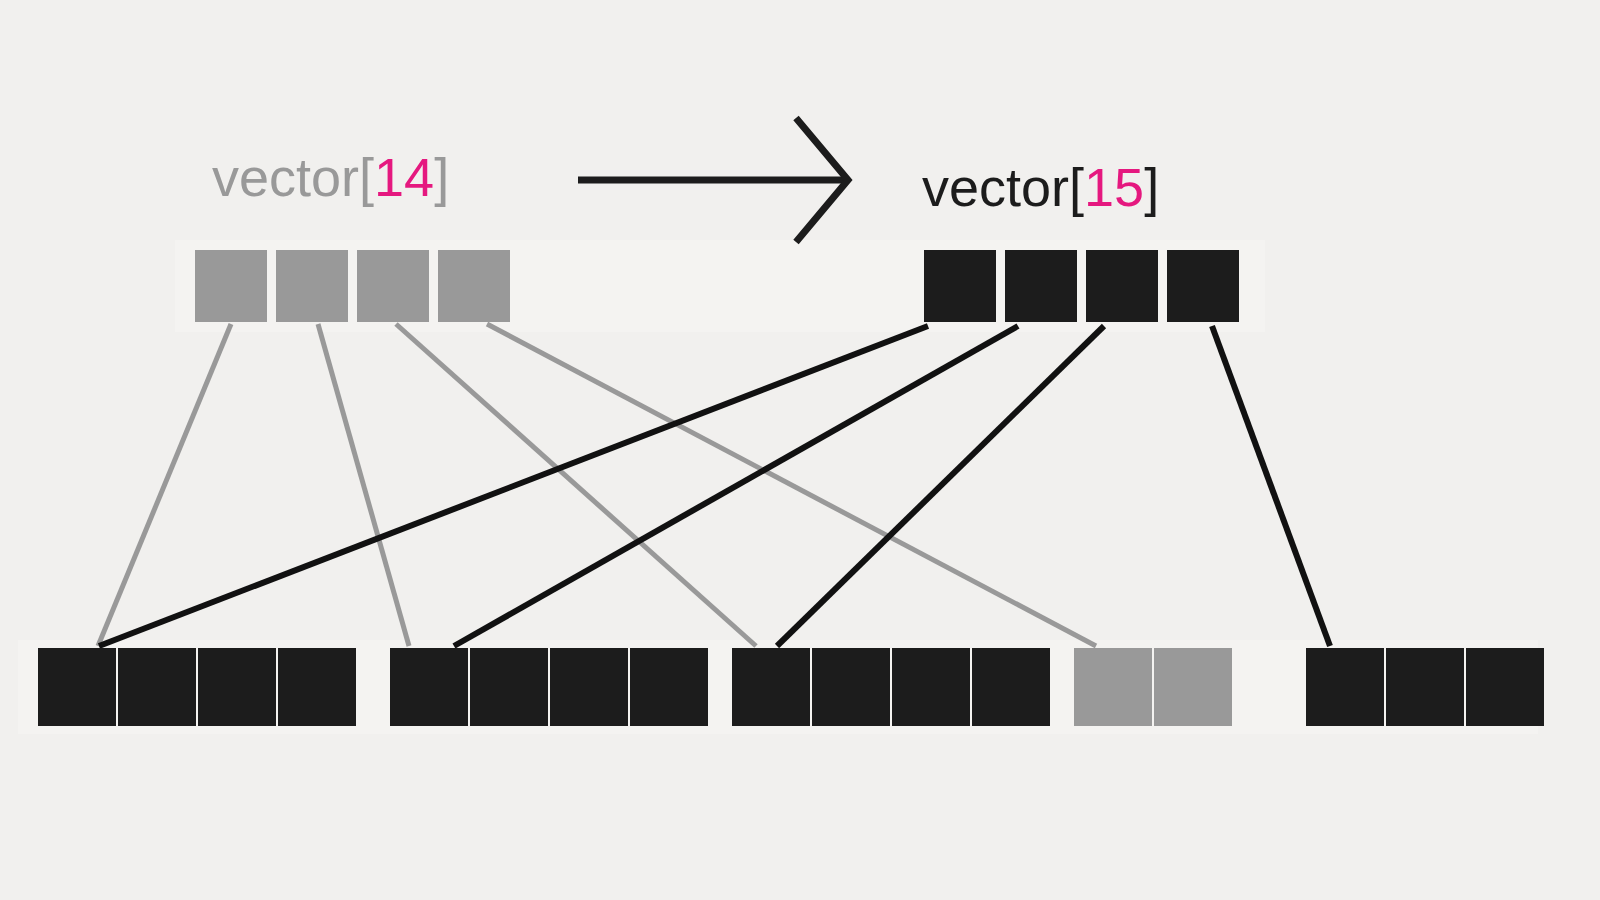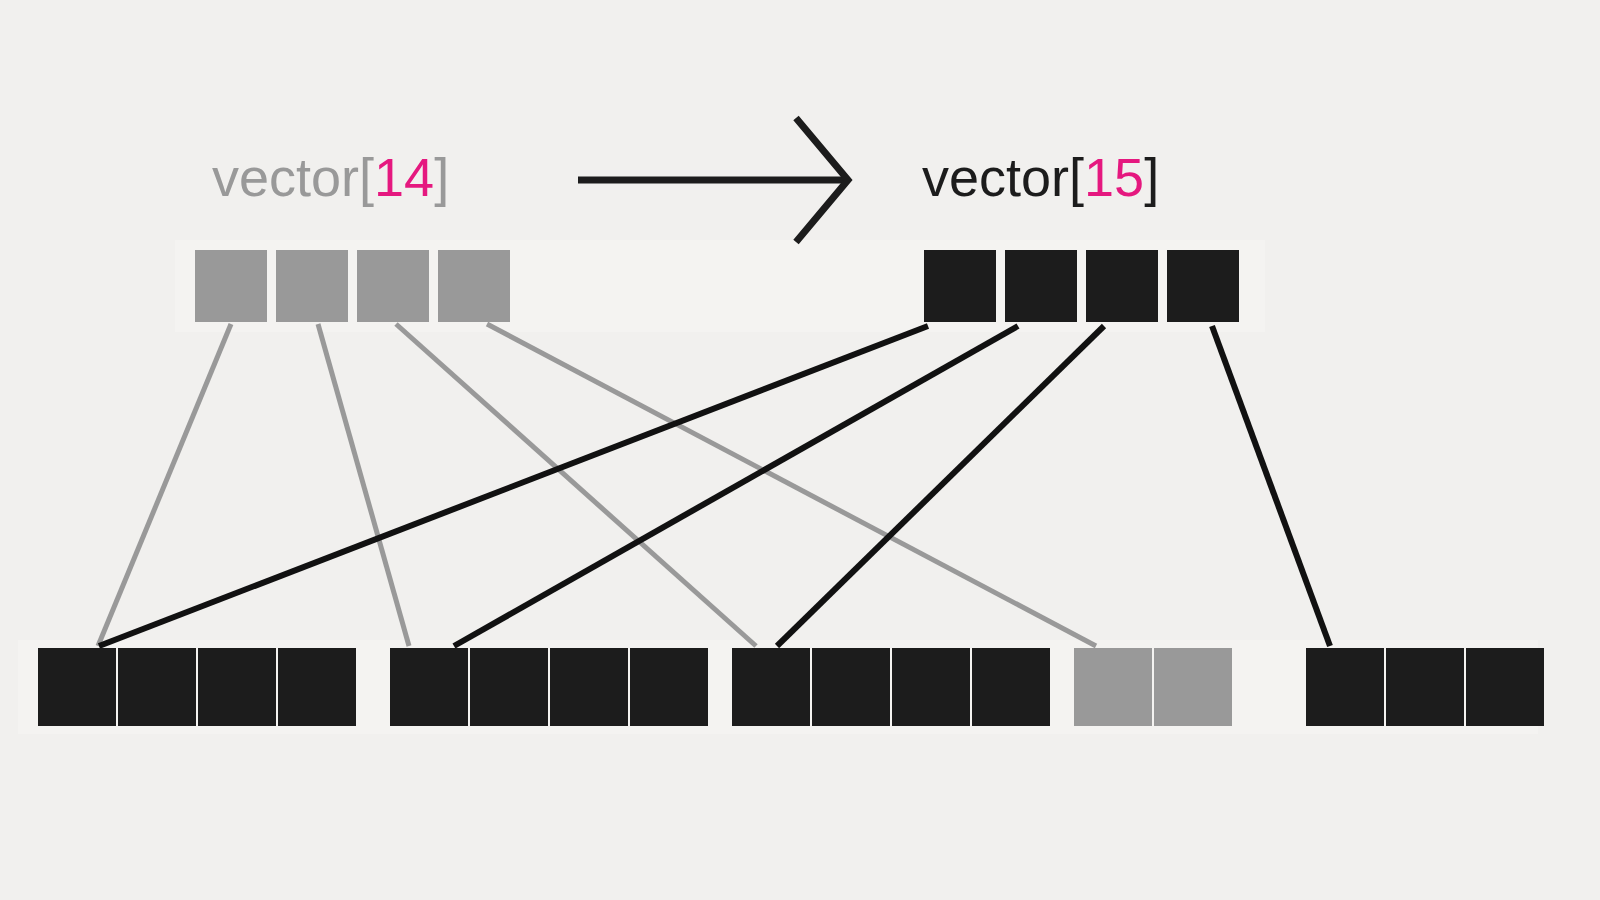--- a/index.html
+++ b/index.html
@@ -49,21 +49,21 @@
 
 <div id="stage">
 
   <div class="panel" style="left:175px; top:240px; width:1090px; height:92px;"></div>
   <div class="panel" style="left:18px; top:640px; width:1520px; height:94px;"></div>
 
   <div class="label" style="left:188px; top:150px; color:#999999;margin-left:24px;">
     <span>vector</span><span>[</span><span style="color:#e5187f;">14</span><span>]</span>
   </div>
 
-  <div class="label" style="left:922px; top:150px; color:#1c1c1c;">
+  <div class="label" style="left:922px; top:160px; color:#1c1c1c;">
     <span>vector</span><span>[</span><span style="color:#e5187f;">15</span><span>]</span>
   </div>
 
   <svg class="wires" viewBox="0 0 1600 900" xmlns="http://www.w3.org/2000/svg">
     <g id="wire-group-old">
         <line x1="231" y1="324" x2="98" y2="646" stroke="#999999" stroke-width="5" stroke-linecap="butt" id="old-wire-0"></line>
         <line x1="318" y1="324" x2="409" y2="646" stroke="#999999" stroke-width="5" stroke-linecap="butt" id="old-wire-1"></line>
         <line x1="396" y1="324" x2="756" y2="646" stroke="#999999" stroke-width="5" stroke-linecap="butt" id="old-wire-2"></line>
         <line x1="487" y1="324" x2="1096" y2="646" stroke="#999999" stroke-width="5" stroke-linecap="butt" id="old-wire-3"></line>
       </g>

